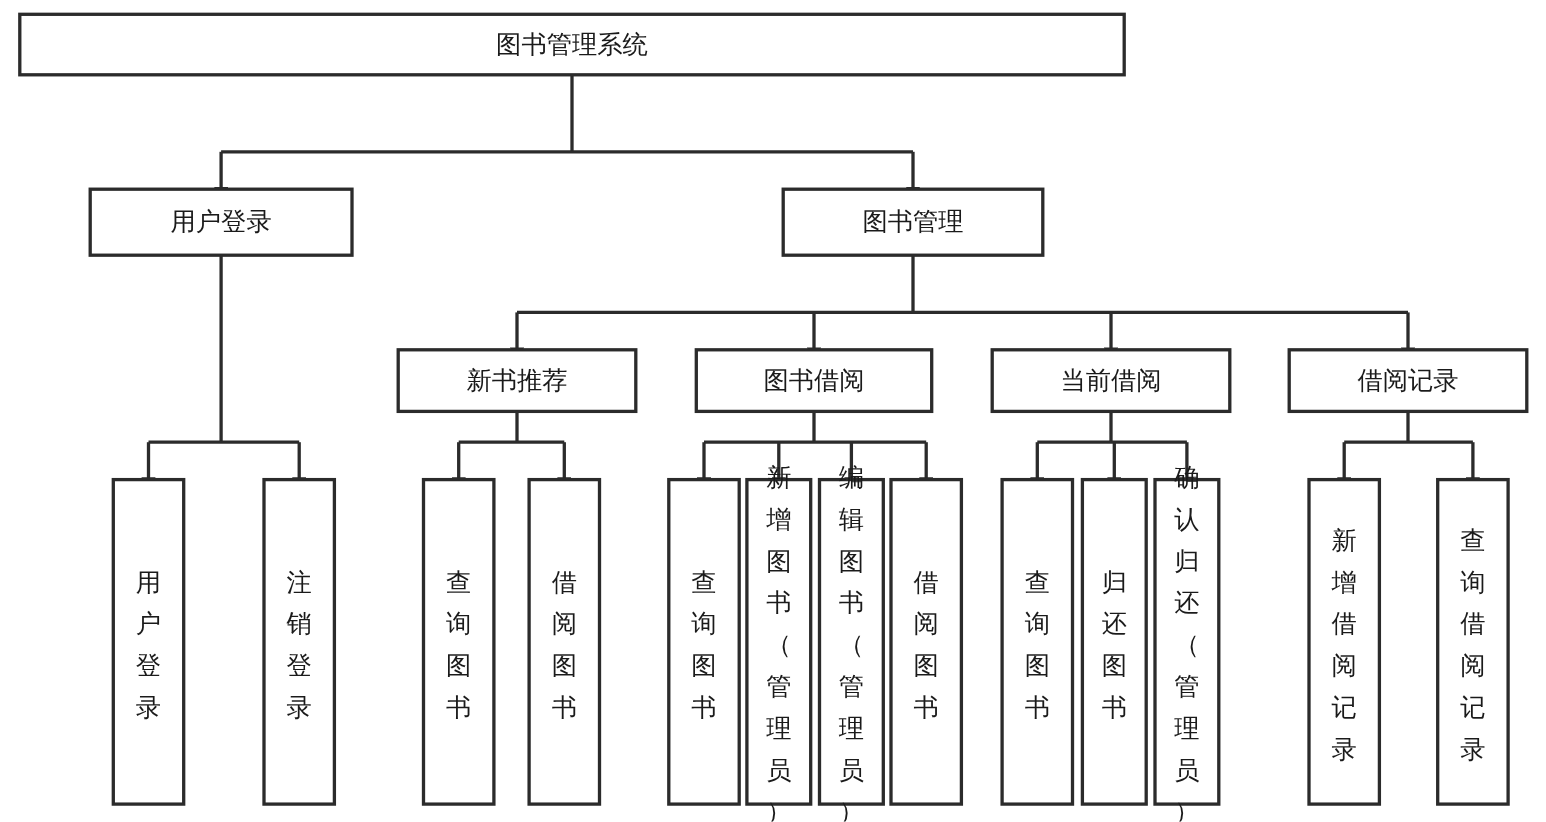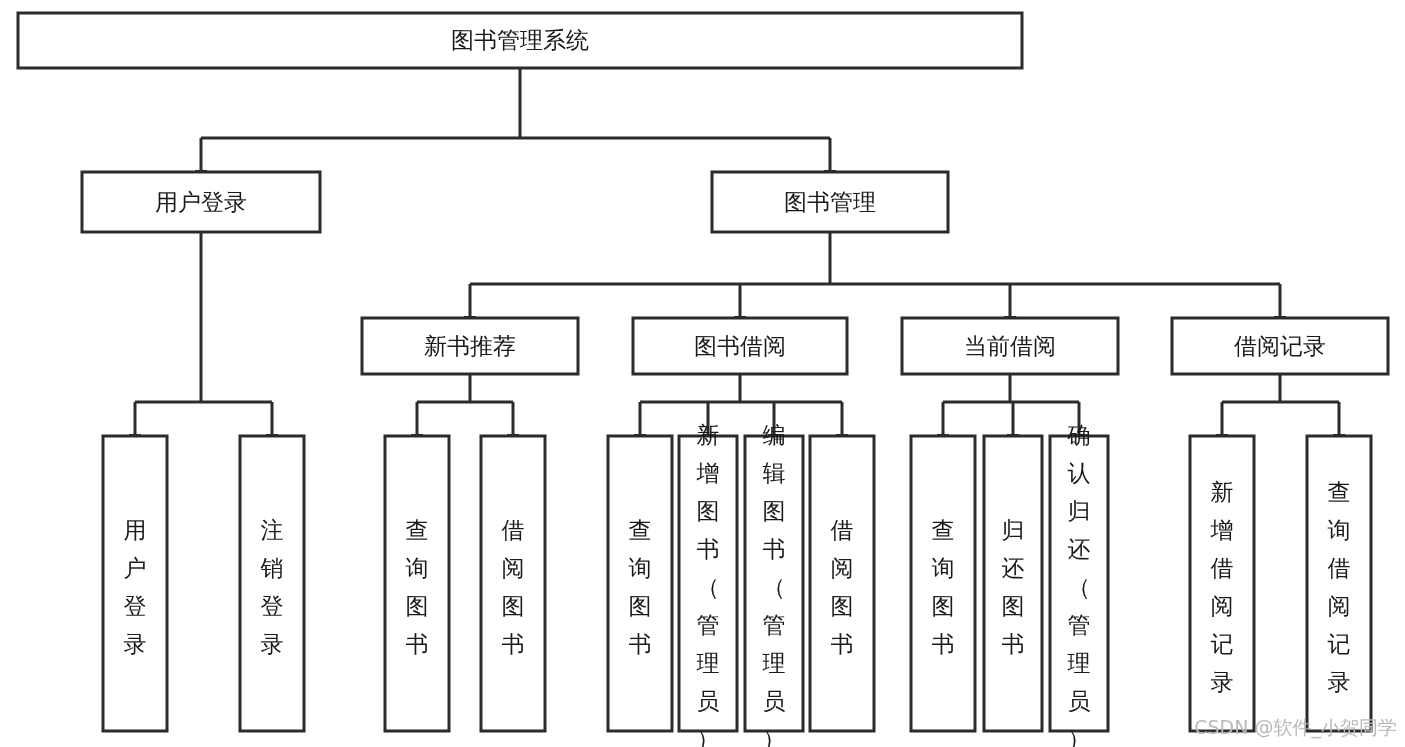--- a/index.html
+++ b/index.html
@@ -156,14 +156,13 @@
         <g>
           <rect class="node-rect" x="1190" y="436" width="64" height="295"></rect>
           <text class="node-label" x="1222" y="0"><tspan x="1222" y="499.14" dominant-baseline="alphabetic">新</tspan><tspan x="1222" y="537.14" dominant-baseline="alphabetic">增</tspan><tspan x="1222" y="575.14" dominant-baseline="alphabetic">借</tspan><tspan x="1222" y="613.14" dominant-baseline="alphabetic">阅</tspan><tspan x="1222" y="651.14" dominant-baseline="alphabetic">记</tspan><tspan x="1222" y="689.14" dominant-baseline="alphabetic">录</tspan></text>
         </g>
         <g>
           <rect class="node-rect" x="1307" y="436" width="64" height="295"></rect>
           <text class="node-label" x="1339" y="0"><tspan x="1339" y="499.14" dominant-baseline="alphabetic">查</tspan><tspan x="1339" y="537.14" dominant-baseline="alphabetic">询</tspan><tspan x="1339" y="575.14" dominant-baseline="alphabetic">借</tspan><tspan x="1339" y="613.14" dominant-baseline="alphabetic">阅</tspan><tspan x="1339" y="651.14" dominant-baseline="alphabetic">记</tspan><tspan x="1339" y="689.14" dominant-baseline="alphabetic">录</tspan></text>
         </g>
       </g>
   </svg>
-  <div class="watermark">CSDN @软件_小贺同学</div>
 </div>
 
 </body></html>

